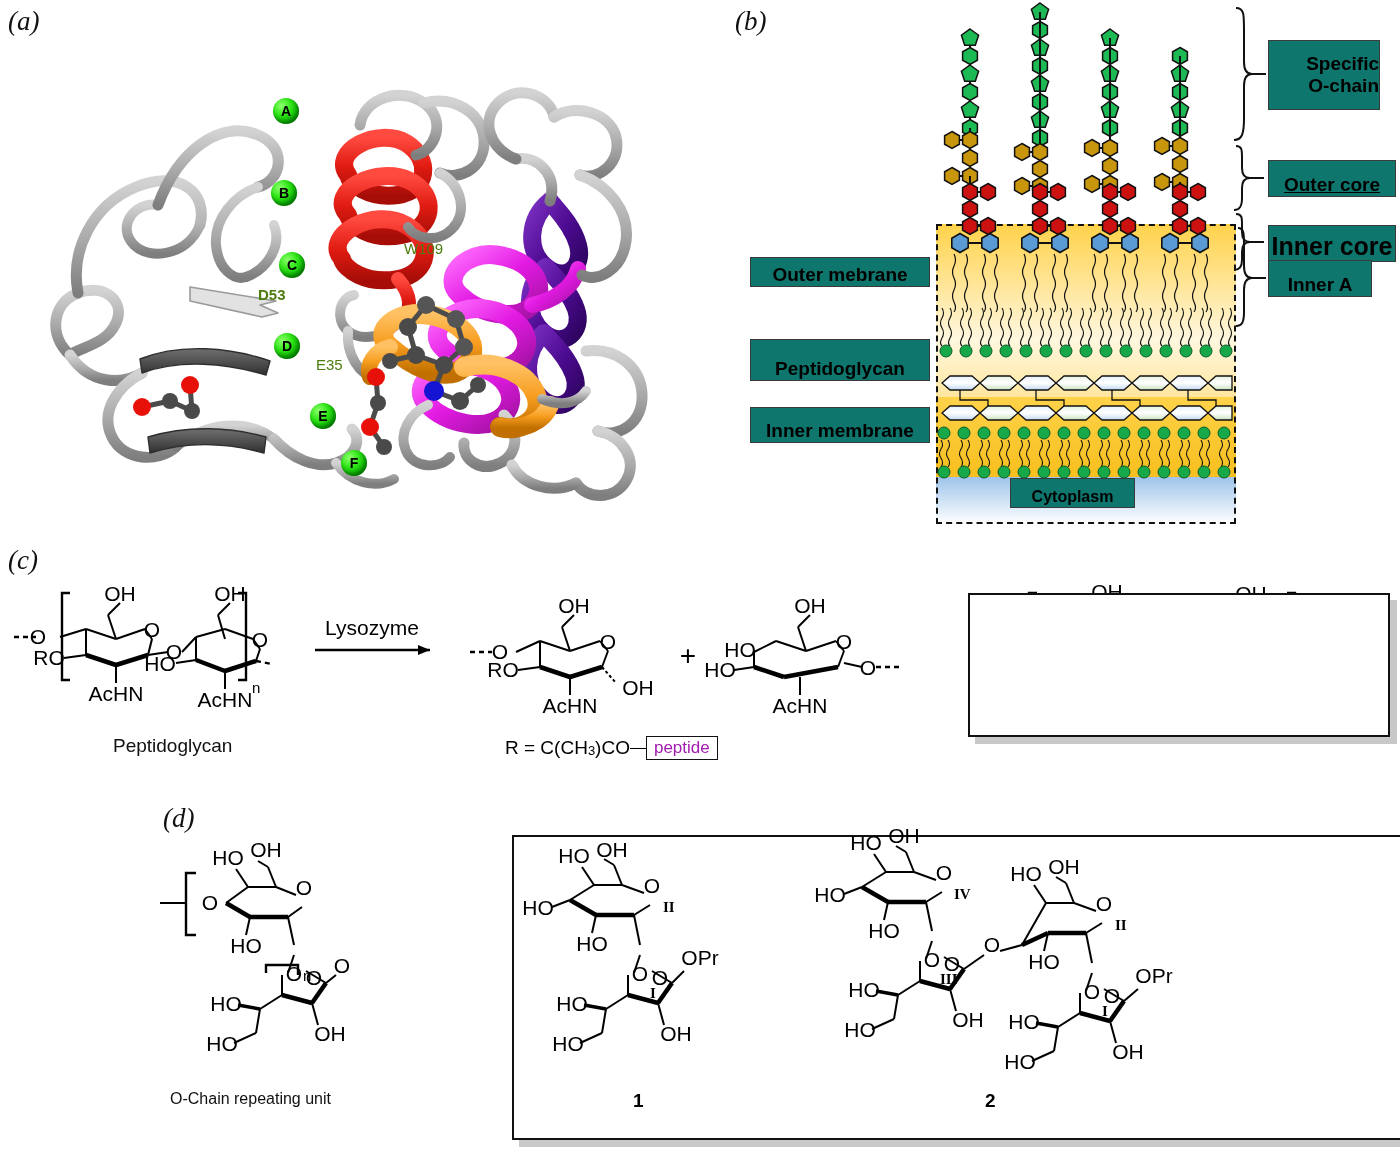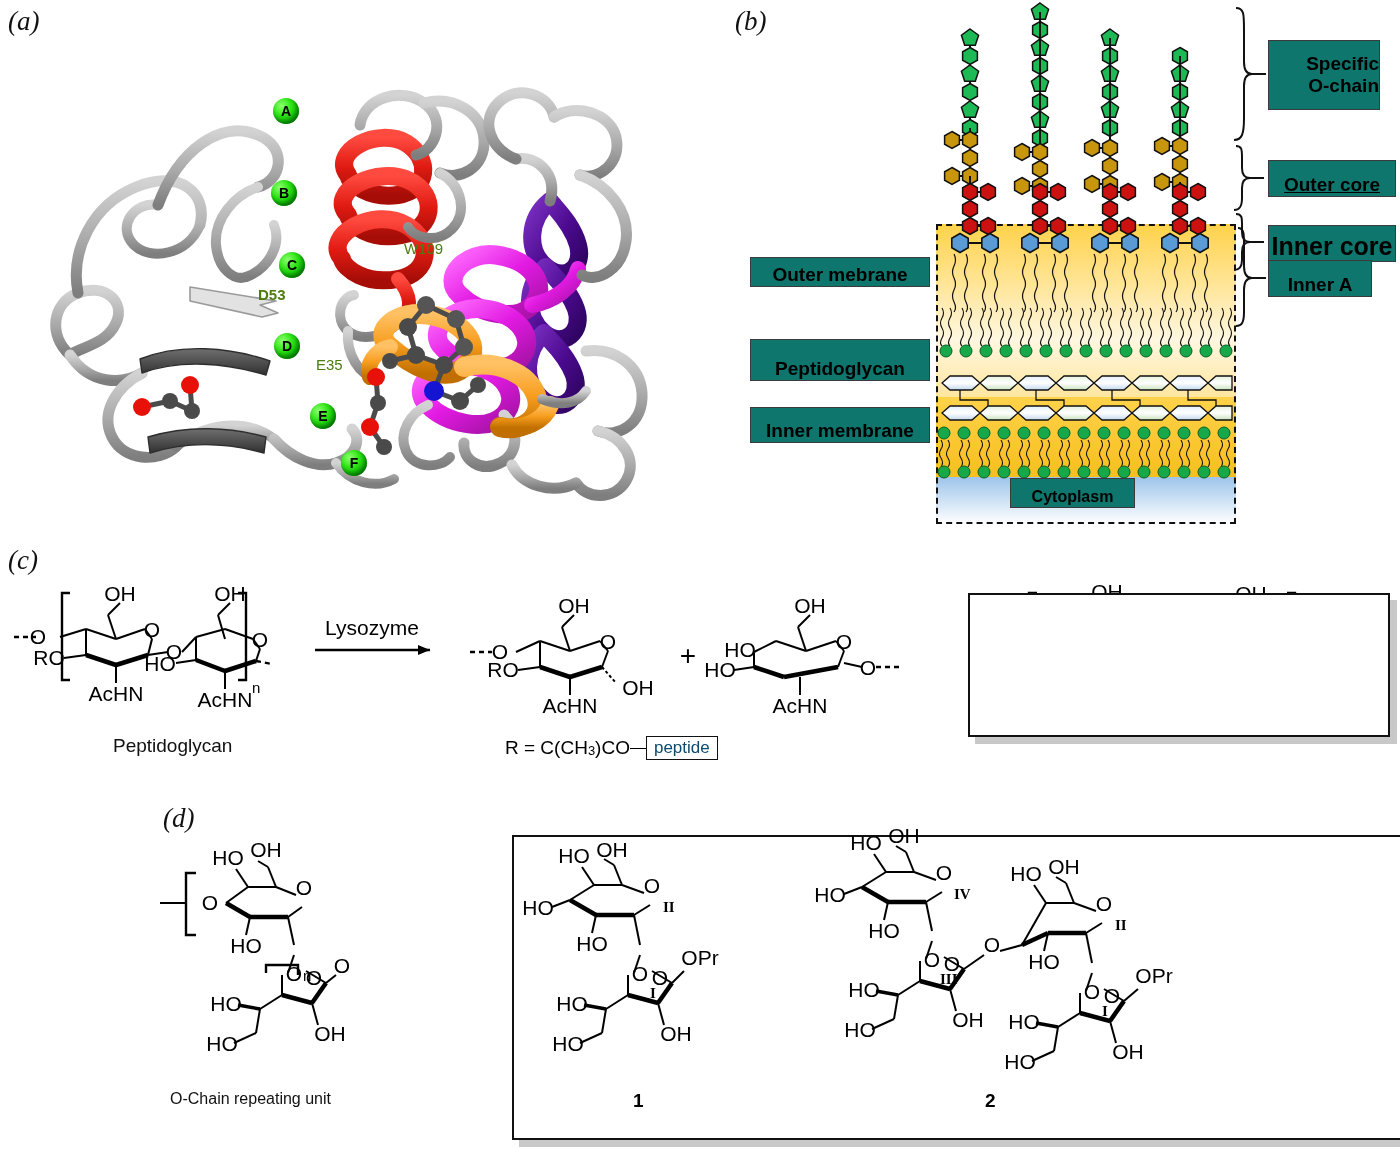--- a/index.html
+++ b/index.html
@@ -48,21 +48,21 @@
     font-size:19px;color:#111;white-space:nowrap;
   }
   .framed{
     position:absolute;border:2.6px solid #111;background:#fff;
     box-shadow:7px 7px 0 0 #c8c8c8;box-sizing:border-box;
   }
   .rbox{
     position:absolute;border:1.7px solid #111;background:#fff;
     font-family:"Liberation Sans",sans-serif;font-size:17px;
     display:flex;align-items:center;justify-content:center;
-    padding:1px 7px;box-sizing:border-box;color:#0c4a6e;
+    padding:1px 7px;box-sizing:border-box;color:#a21caf;
   }
   
   #panel-d{position:absolute;left:0;top:795px;width:1400px;height:366px;}
   .cmpd-num{
     position:absolute;font-family:"Liberation Sans",sans-serif;
     font-weight:bold;font-size:19px;color:#000;
   }
   svg text{font-family:"Liberation Sans",sans-serif;}
   .atm{font-size:21px;fill:#000;}
   .atm-s{font-size:15px;fill:#000;}

